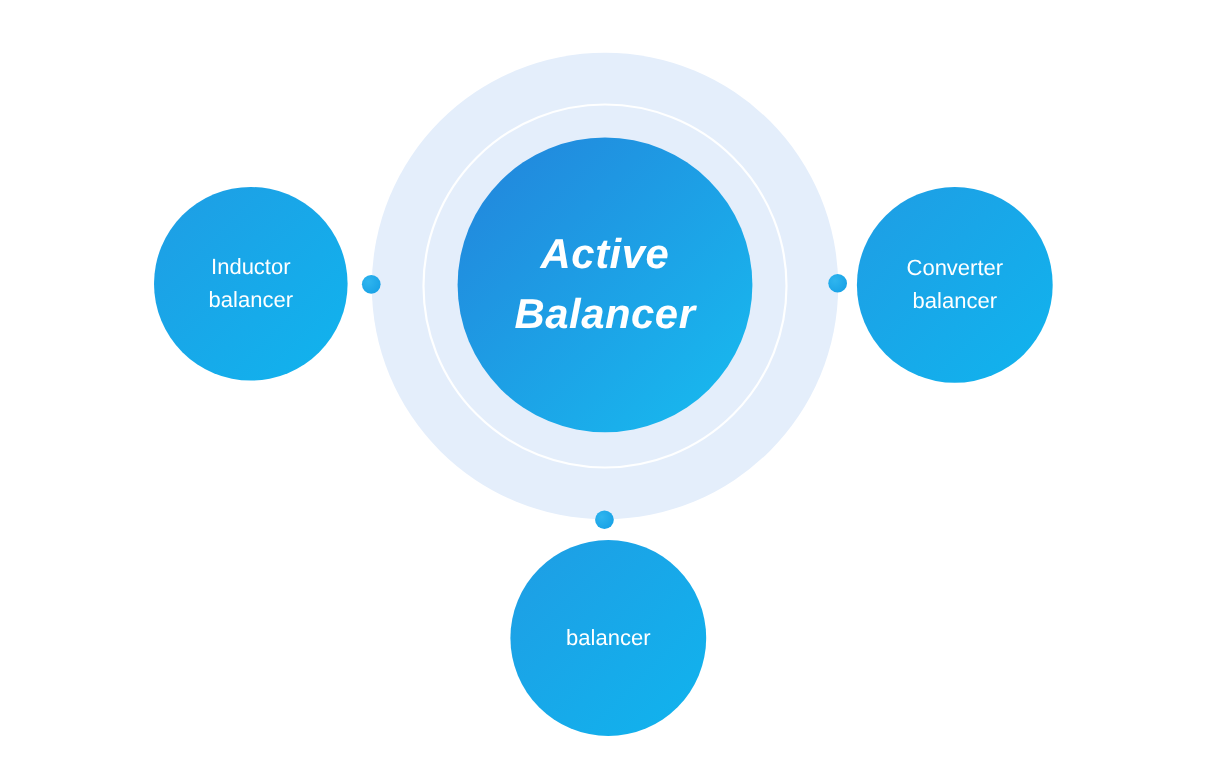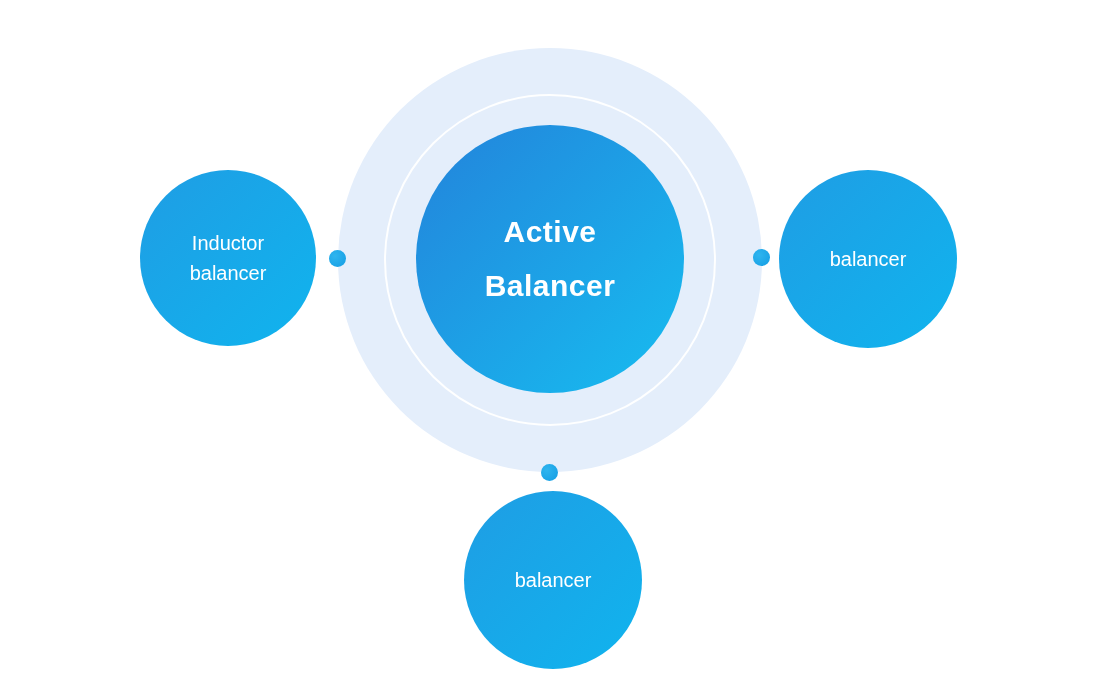--- a/index.html
+++ b/index.html
@@ -34,23 +34,24 @@
   .center-circle{
     position:absolute;left:416px;top:125px;width:268px;height:268px;
     border-radius:50%;
     background:linear-gradient(135deg,var(--grad-start) 0%,var(--grad-end) 100%);
     display:flex;flex-direction:column;align-items:center;justify-content:center;
     text-align:center;
   }
   .center-circle .line{
     color:var(--text);
     font-weight:bold;
-    font-size:30px;
+    font-size:38px;
     line-height:54px;
     letter-spacing:0.5px;
+    font-style:italic;
   }
 
   .sat-circle{
     position:absolute;
     border-radius:50%;
     background:linear-gradient(135deg,var(--sat-grad-start) 0%,var(--sat-grad-end) 100%);
     display:flex;flex-direction:column;align-items:center;justify-content:center;
     text-align:center;
   }
   .sat-circle .line{
@@ -87,20 +88,21 @@
   <div class="dot dot-left"></div>
   <div class="dot dot-right"></div>
   <div class="dot dot-bottom"></div>
 
   <div class="sat-circle sat-inductor">
     <span class="line">Inductor</span>
     <span class="line">balancer</span>
   </div>
 
   <div class="sat-circle sat-converter">
+    <span class="line">Converter</span>
     <span class="line">balancer</span>
   </div>
 
   <div class="sat-circle sat-capacitor">
     <span class="line">balancer</span>
   </div>
 
 </div>
 
 </body></html>

